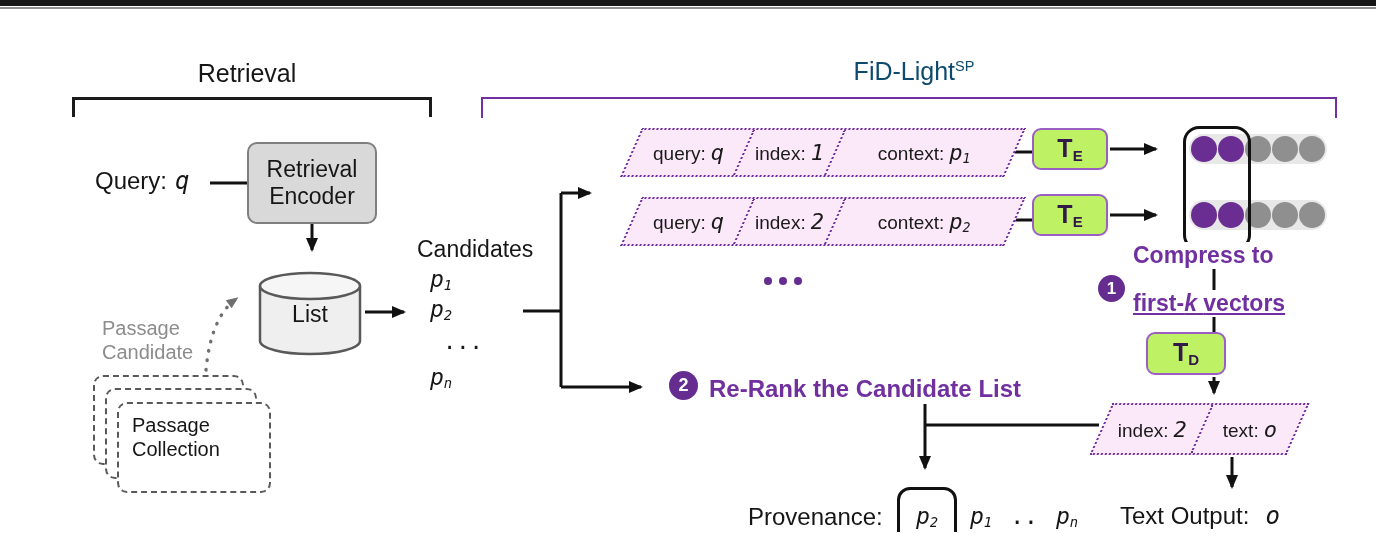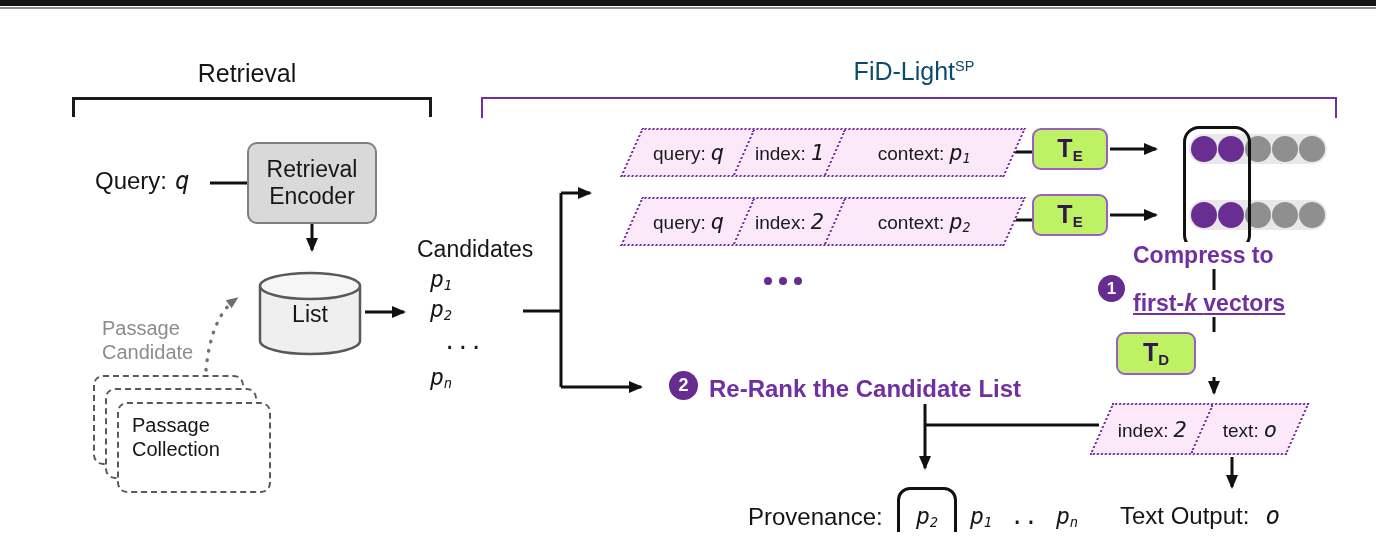--- a/index.html
+++ b/index.html
@@ -195,21 +195,21 @@
 
   <div class="abs black-rect" style="left:1183px;top:126px;width:62px;height:119px;"></div>
 
   <div class="abs badge" style="left:1098px;top:275px;width:27px;height:27px;font-size:17px;">1</div>
   <div class="abs step-text nowrap" style="left:1131px;top:242px;">Compress to</div>
   <div class="abs step-text nowrap" style="left:1131px;top:290px;text-decoration:underline;">
     <span>first-</span><span style="font-style:italic;">k</span>
     <span>vectors</span>
   </div>
 
-  <div class="abs t-box" style="left:1116px;top:332px;width:80px;height:43px;">
+  <div class="abs t-box" style="left:1146px;top:332px;width:80px;height:43px;">
     <span class="t-label"><span>T</span><span class="t-sub">D</span></span>
   </div>
 
   <div class="par-row" style="left:1101px;top:403px;width:197px;height:52px;">
     <div class="par-cell" style="flex:0 0 51%;">
       <span class="cell-inner"><span>index:</span><span class="mvar">2</span></span>
     </div>
     <div class="par-cell" style="flex:1 1 auto;">
       <span class="cell-inner"><span>text:</span><span class="mvar">o</span></span>
     </div>

